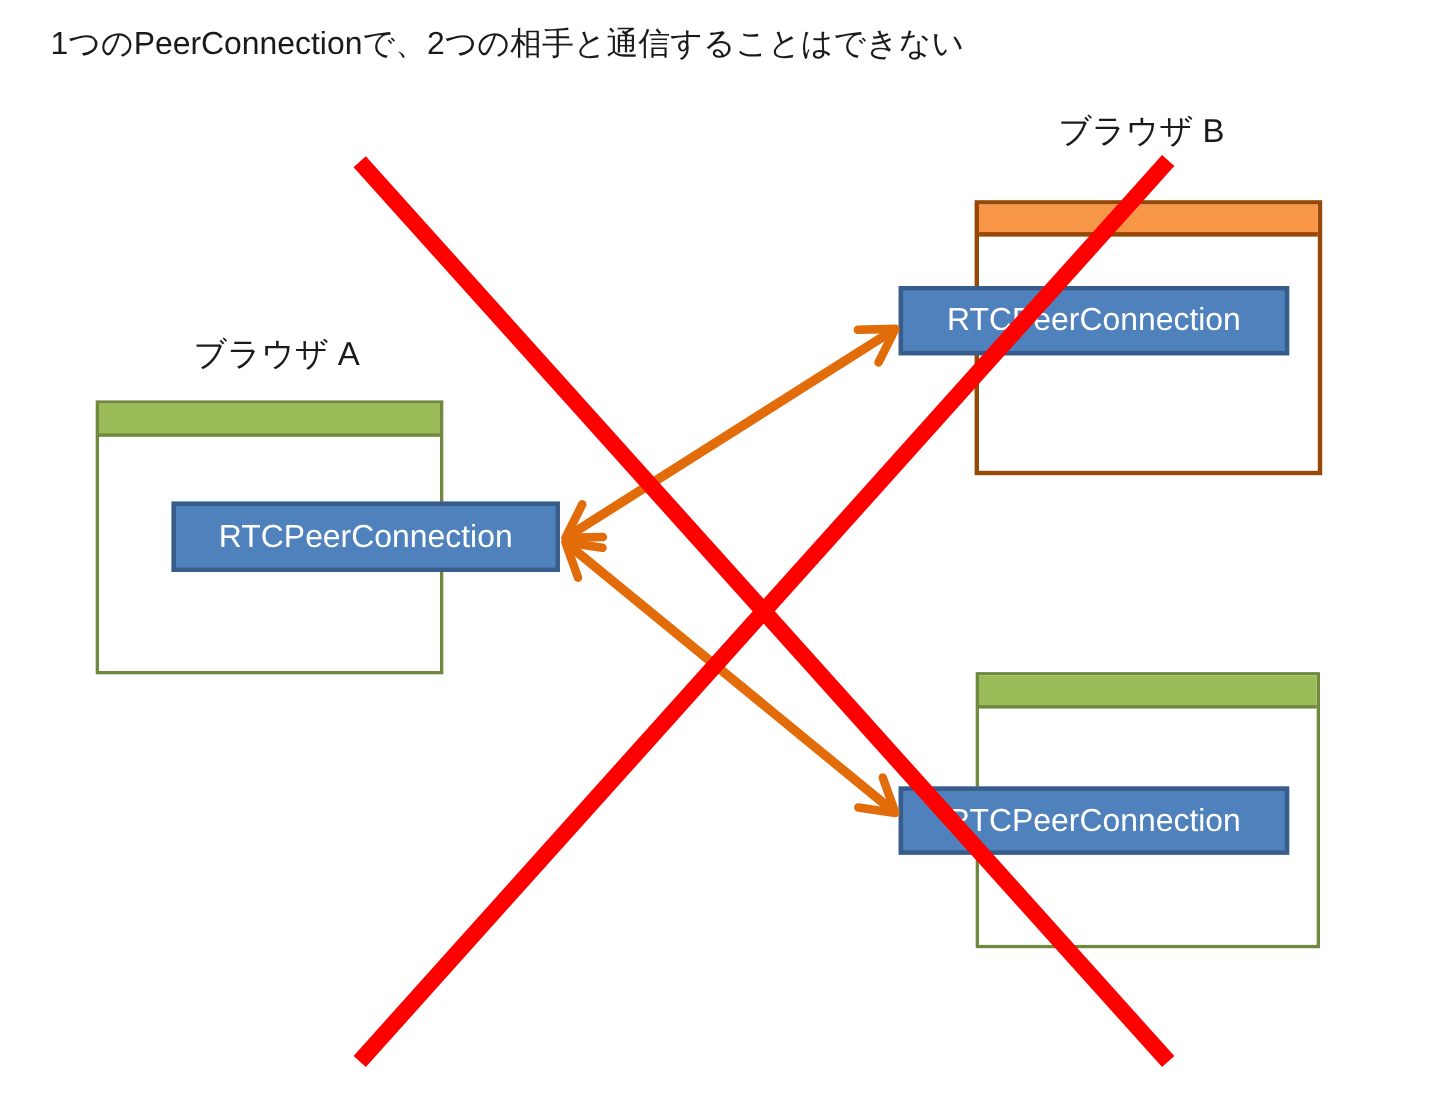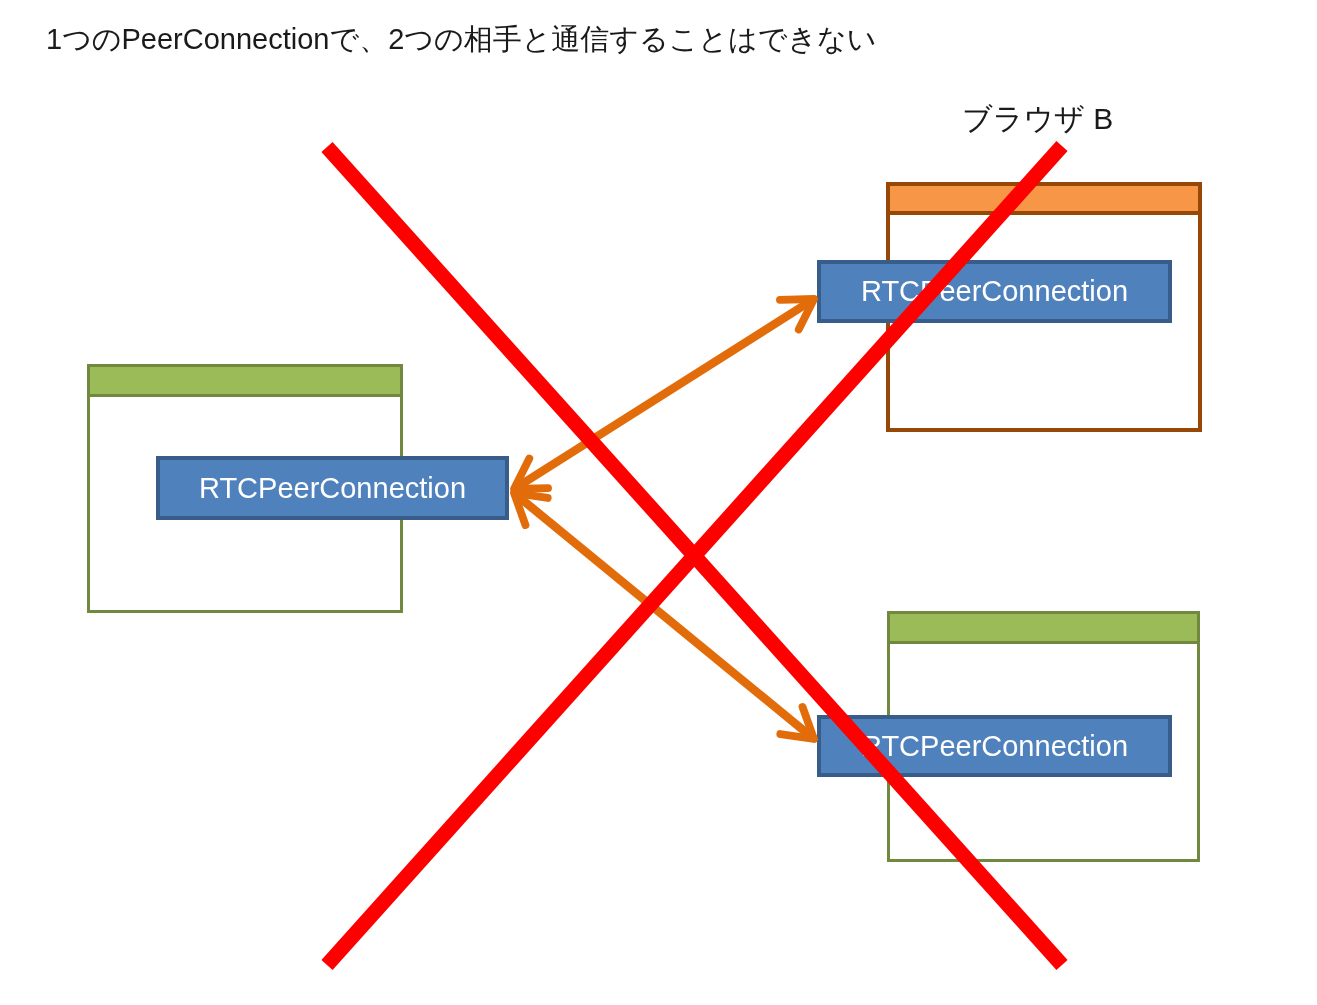--- a/index.html
+++ b/index.html
@@ -85,20 +85,21 @@
     fill: none;
   }
 </style>
 </head>
 <body>
 
 <div class="stage">
 
   <div class="slide-title">1つのPeerConnectionで、2つの相手と通信することはできない</div>
 
+  <div class="browser-label" style="left:176px; top:302px;">ブラウザ A</div>
   <div class="browser green-frame" style="left:87px; top:364px; width:316px; height:249px;">
     <div class="browser-titlebar"></div>
     <div class="browser-body"></div>
   </div>
   <div class="rtc-box" style="left:156px; top:456px; width:353px; height:64px;">RTCPeerConnection</div>
 
   <div class="browser-label" style="left:962px; top:99px;">ブラウザ B</div>
   <div class="browser orange-frame" style="left:886px; top:182px; width:316px; height:250px;">
     <div class="browser-titlebar"></div>
     <div class="browser-body"></div>

